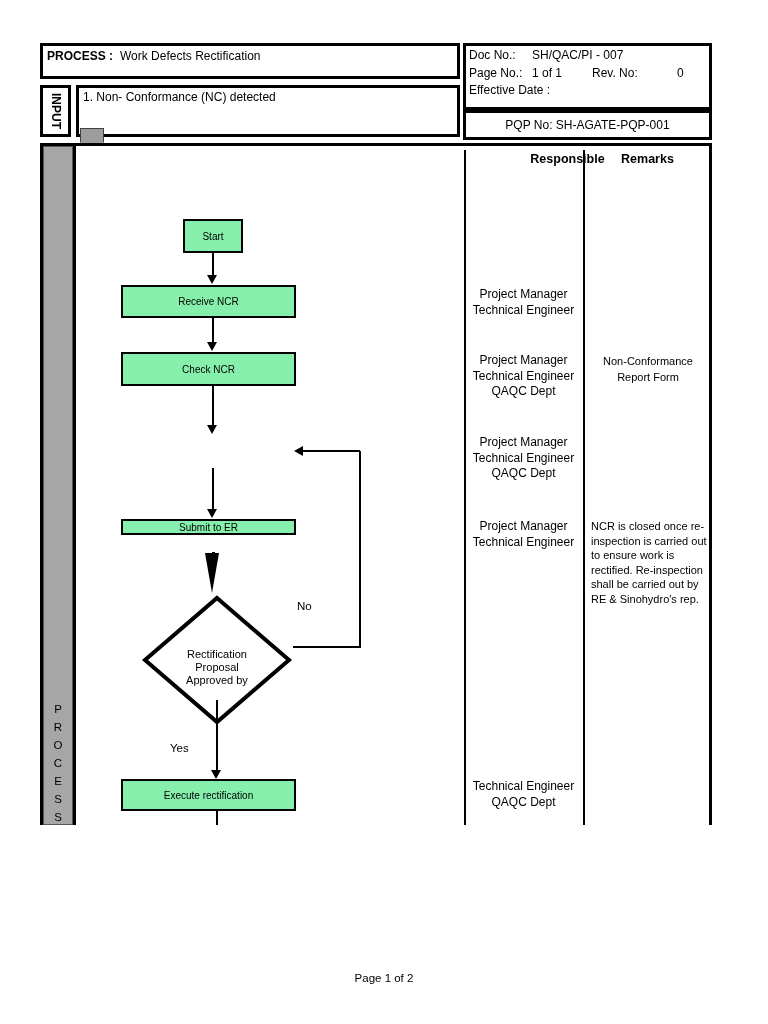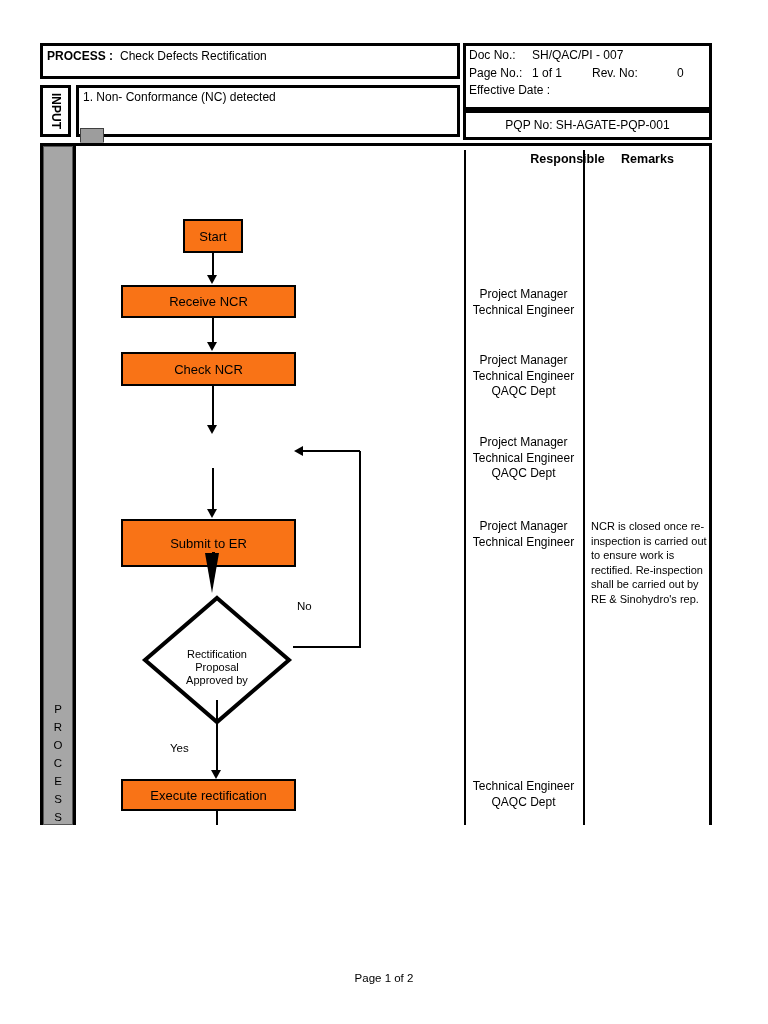--- a/index.html
+++ b/index.html
@@ -147,32 +147,32 @@
     font-weight: bold;
     text-align: center;
   }
   #head-responsible { left: 464px; top: 152px; width: 119px; margin-left: 44px; }
   #head-remarks     { left: 583px; top: 152px; width: 129px; }
 
   
   .fbox {
     position: absolute;
     border: 2.5px solid #000;
-    background: #f97316;
+    background: #86efac;
     box-sizing: border-box;
     display: flex;
     align-items: center;
     justify-content: center;
-    font-size: 13px;
+    font-size: 10px;
   }
   #box-start   { left: 183px; top: 219px; width: 60px;  height: 34px; }
   #box-receive { left: 121px; top: 285px; width: 175px; height: 33px; }
   #box-check   { left: 121px; top: 352px; width: 175px; height: 34px; }
   #box-propose { left: 121px; top: 435px; width: 175px; height: 33px; }
-  #box-submit  { left: 121px; top: 519px; width: 175px; height: 48px; }
+  #box-submit  { left: 121px; top: 519px; width: 175px; height: 16px; }
   #box-execute { left: 121px; top: 779px; width: 175px; height: 32px; }
 
   
   #decision-diamond {
     position: absolute;
     left: 141px; top: 594px;
     width: 152px; height: 132px;
   }
   #decision-text {
     position: absolute;
@@ -285,21 +285,21 @@
     font-size: 11.5px;
   }
 </style>
 </head>
 <body>
 
 <div id="page">
 
   <div class="hdrbox" id="process-box"></div>
   <div class="txt" id="process-label">PROCESS :</div>
-  <div class="txt" id="process-value">Check Defects Rectification</div>
+  <div class="txt" id="process-value">Work Defects Rectification</div>
 
   <div class="hdrbox" id="doc-box"></div>
   <div class="txt doc-line" id="doc-no-label">Doc No.:</div>
   <div class="txt doc-line" id="doc-no-value">SH/QAC/PI - 007</div>
   <div class="txt doc-line" id="page-no-label">Page No.:</div>
   <div class="txt doc-line" id="page-no-value">1 of 1</div>
   <div class="txt doc-line" id="rev-no-label">Rev. No:</div>
   <div class="txt doc-line" id="rev-no-value">0</div>
   <div class="txt doc-line" id="eff-date">Effective Date :</div>
 
@@ -394,17 +394,21 @@
   </div>
   <div class="resp-block" id="resp-submit">
     <span>Project Manager</span>
     <span>Technical Engineer</span>
   </div>
   <div class="resp-block" id="resp-execute">
     <span>Technical Engineer</span>
     <span>QAQC Dept</span>
   </div>
 
+  <div id="remark-check">
+    <span>Non-Conformance</span>
+    <span>Report Form</span>
+  </div>
   <div id="remark-submit">NCR is closed once re-inspection is carried out to ensure work is rectified.  Re-inspection shall be carried out by RE &amp; Sinohydro's rep.</div>
 
   <div id="footer">Page 1 of 2</div>
 
 </div>
 
 </body></html>

